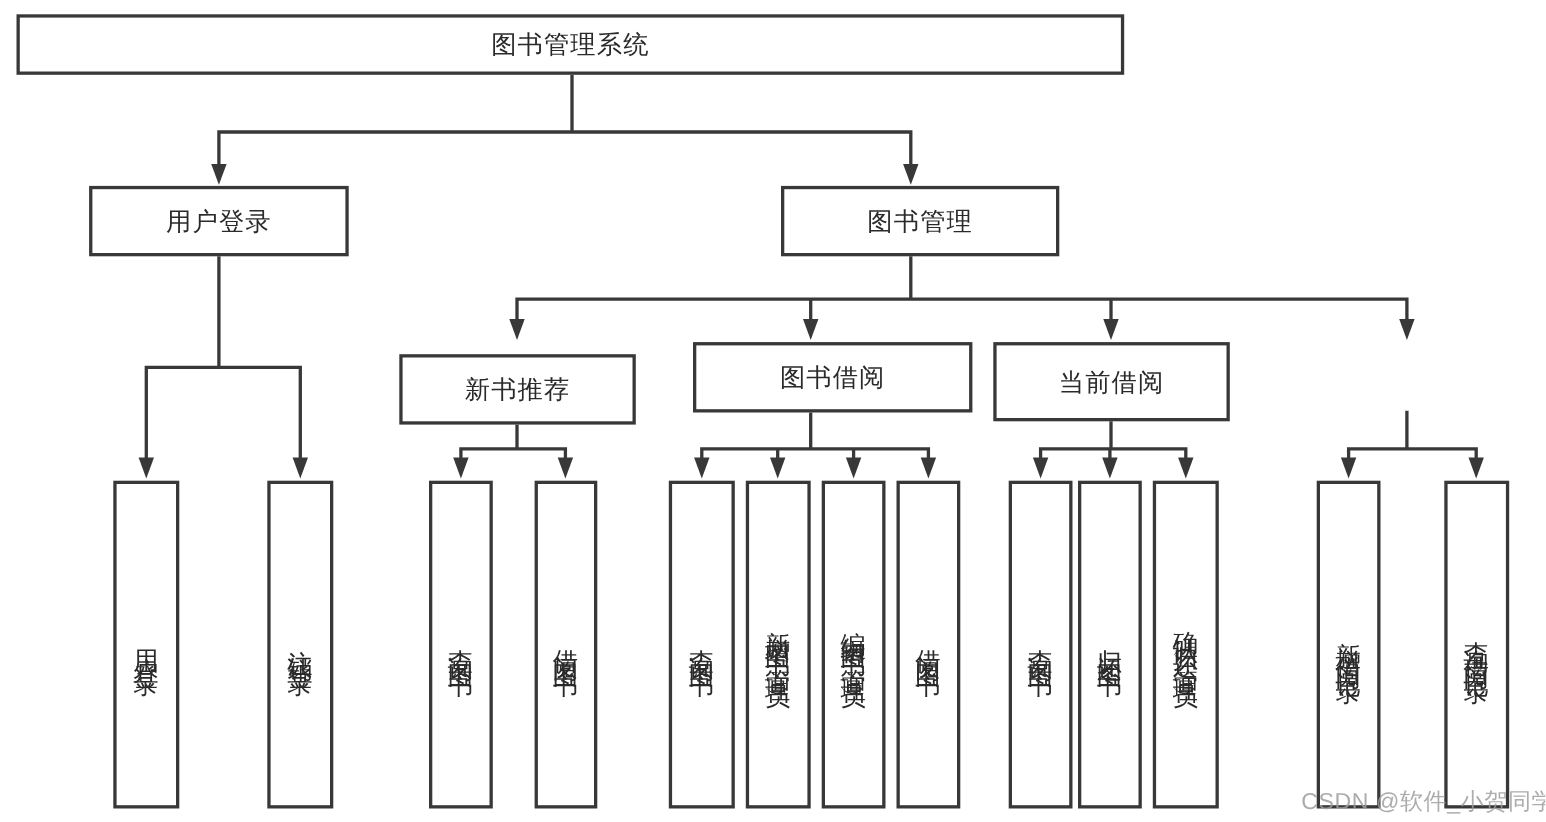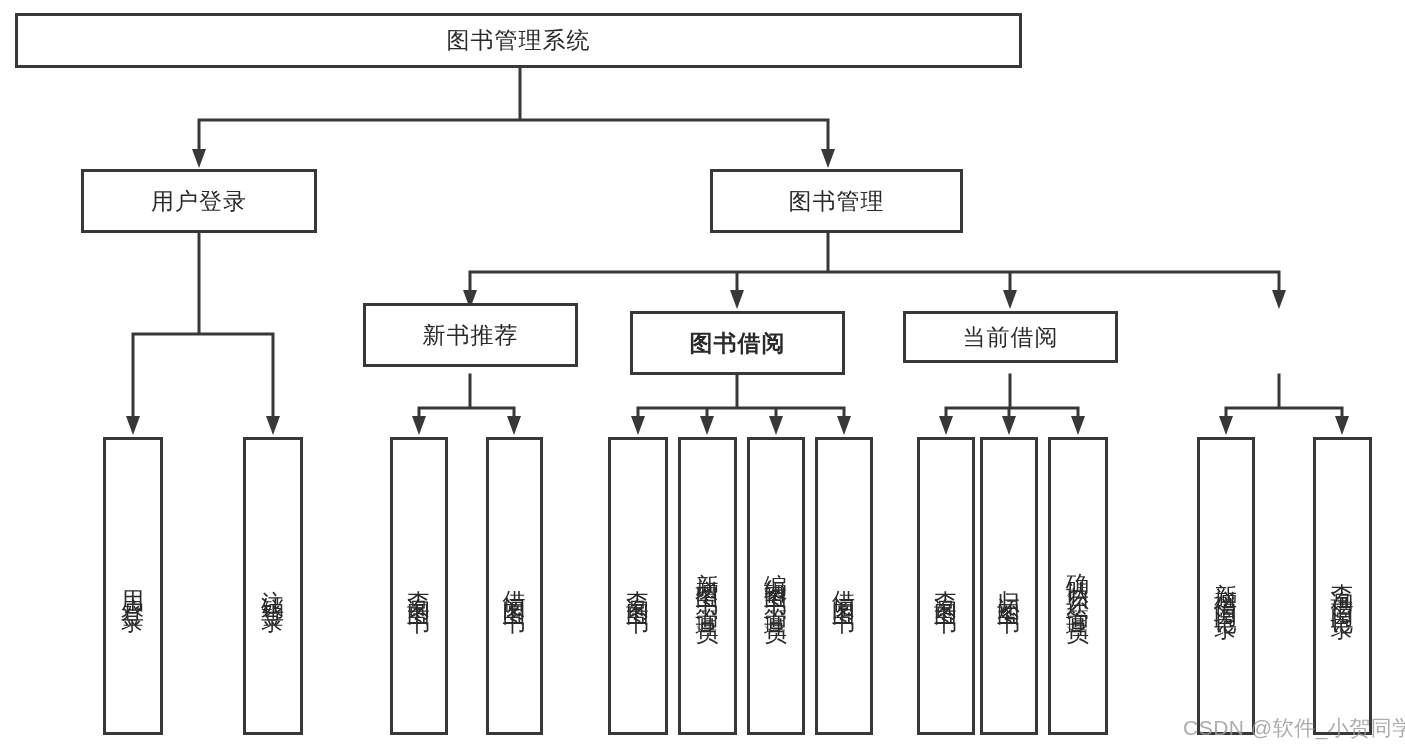--- a/index.html
+++ b/index.html
@@ -87,23 +87,23 @@
       <polygon points="1219,416 1233,416 1226,435"></polygon>
       <polygon points="1335,416 1349,416 1342,435"></polygon>
     </g>
   </svg>
 
   <div class="node hbox" style="left:15px;top:13px;width:1007px;height:55px;">图书管理系统</div>
 
   <div class="node hbox" style="left:81px;top:169px;width:236px;height:64px;">用户登录</div>
   <div class="node hbox" style="left:710px;top:169px;width:253px;height:64px;">图书管理</div>
 
-  <div class="node hbox" style="left:363px;top:303px;width:215px;height:64px;">新书推荐</div>
-  <div class="node hbox" style="left:630px;top:311px;width:215px;height:64px;font-weight:bold;">图书借阅</div>
-  <div class="node hbox" style="left:903px;top:311px;width:215px;height:52px;">当前借阅</div>
+  <div class="node hbox" style="left:363px;top:322px;width:215px;height:64px;">新书推荐</div>
+  <div class="node hbox" style="left:630px;top:311px;width:254px;height:64px;">图书借阅</div>
+  <div class="node hbox" style="left:903px;top:311px;width:215px;height:72px;">当前借阅</div>
 
   <div class="node vbox" style="left:103px;top:437px;width:60px;height:298px;">
     <span class="vtext">用户登录</span>
   </div>
   <div class="node vbox" style="left:243px;top:437px;width:60px;height:298px;">
     <span class="vtext">注销登录</span>
   </div>
 
   <div class="node vbox" style="left:390px;top:437px;width:58px;height:298px;">
     <span class="vtext">查询图书</span>

